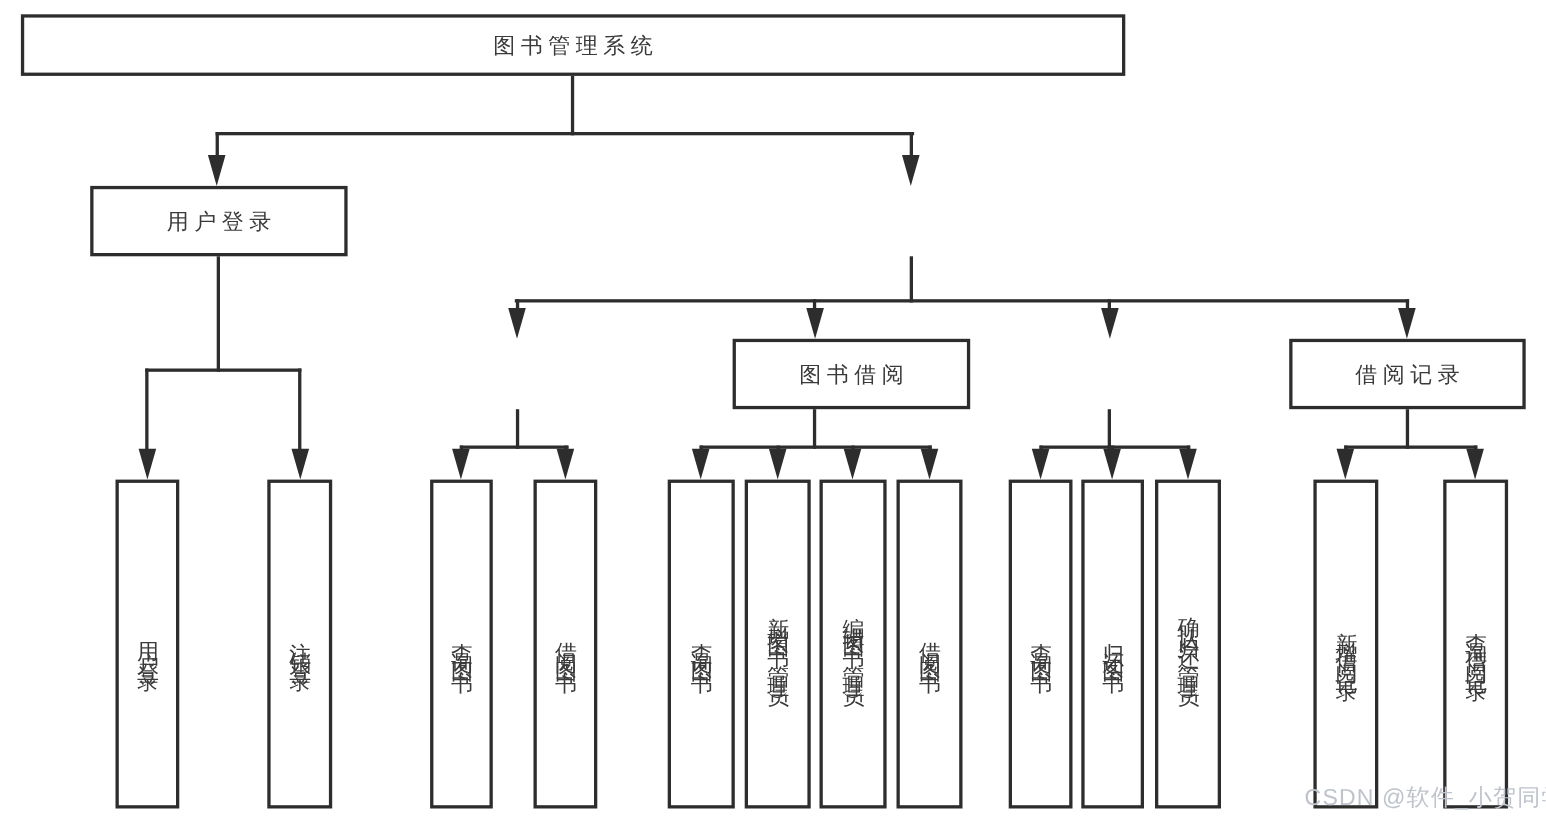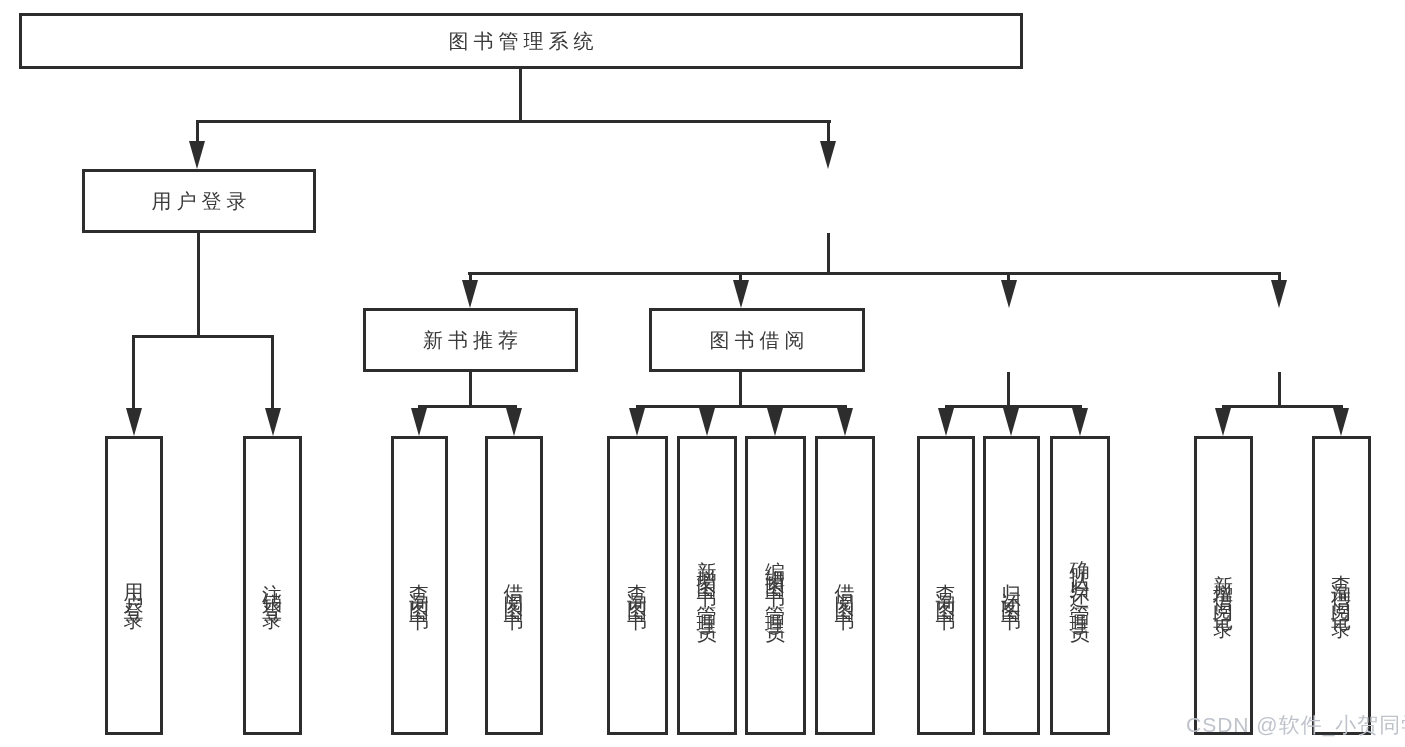--- a/index.html
+++ b/index.html
@@ -68,25 +68,25 @@
   <div class="line" style="left:468px;top:272px;width:813px;height:3px"></div>
   <div class="line" style="left:469px;top:272px;width:3px;height:12px"></div>
   <div class="arrow" style="left:462px;top:280px"></div>
   <div class="line" style="left:739px;top:272px;width:3px;height:12px"></div>
   <div class="arrow" style="left:733px;top:280px"></div>
   <div class="line" style="left:1007px;top:272px;width:3px;height:12px"></div>
   <div class="arrow" style="left:1001px;top:280px"></div>
   <div class="line" style="left:1278px;top:272px;width:3px;height:12px"></div>
   <div class="arrow" style="left:1271px;top:280px"></div>
 
-  <div class="node h" style="left:363px;top:308px;width:215px;height:64px">
-    <span>新书推荐</span>
+  <div class="node h" style="left:666px;top:308px;width:216px;height:64px">
+    <span>图书借阅</span>
   </div>
-  <div class="node h" style="left:649px;top:308px;width:216px;height:64px">
-    <span>图书借阅</span>
+  <div class="node h" style="left:1172px;top:308px;width:215px;height:64px">
+    <span>借阅记录</span>
   </div>
 
   <div class="line" style="left:469px;top:372px;width:3px;height:36px"></div>
   <div class="line" style="left:418px;top:405px;width:99px;height:3px"></div>
   <div class="line" style="left:418px;top:405px;width:3px;height:8px"></div>
   <div class="arrow" style="left:411px;top:408px"></div>
   <div class="line" style="left:513px;top:405px;width:3px;height:8px"></div>
   <div class="arrow" style="left:506px;top:408px"></div>
 
   <div class="line" style="left:739px;top:372px;width:3px;height:36px"></div>

